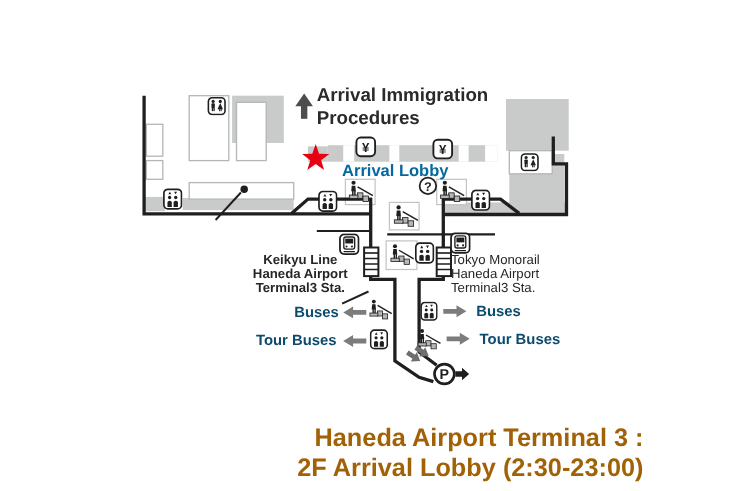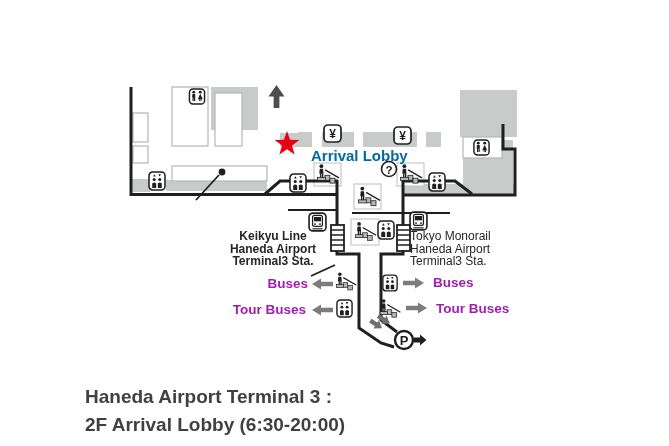--- a/index.html
+++ b/index.html
@@ -5,27 +5,27 @@
   html,body{margin:0;padding:0;background:#fff;}
   .stage{position:relative;width:669px;height:446px;background:#fff;overflow:hidden;
          font-family:"Liberation Sans",sans-serif;color:#262626;}
   .plan{position:absolute;left:0;top:0;}
   .lbl{position:absolute;white-space:nowrap;}
   .immigration{left:288px;top:76px;font-size:17px;line-height:21px;font-weight:bold;color:#2a2a2a;}
   .arrival-lobby{left:311px;top:147px;font-size:15px;font-weight:bold;color:#0369a1;}
   .domestic{left:100px;top:201px;width:180px;text-align:center;font-size:12px;line-height:14.5px;font-weight:bold;white-space:normal;}
   .keikyu{left:218px;top:230px;width:110px;text-align:center;font-size:12px;line-height:12.6px;font-weight:bold;}
   .monorail{left:410px;top:230px;font-size:12px;line-height:12.6px;font-weight:normal;}
-  .exitlbl{font-size:13.5px;font-weight:bold;color:#a21caf;}
+  .exitlbl{font-size:13.5px;font-weight:bold;color:#0c4a6e;}
   .buses-left{left:227px;top:276px;width:81px;text-align:right;}
   .tour-buses-left{left:213px;top:302px;width:93px;text-align:right;}
   .buses-right{left:433px;top:275px;}
   .tour-buses-right{left:436px;top:301px;}
-  .caption{left:85px;top:383px;width:500px;text-align:left;font-size:19px;line-height:28px;
-           font-weight:bold;color:#404040;white-space:normal;}
+  .caption{left:85px;top:383px;width:500px;text-align:right;font-size:23px;line-height:28px;
+           font-weight:bold;color:#a16207;white-space:normal;}
 </style>
 </head>
 <body>
 
 <div class="stage">
 
 <svg class="plan" width="669" height="446" viewBox="0 0 669 446">
   <defs>
     <symbol id="sym-restroom" viewBox="0 0 20 20">
       <rect x="1.1" y="1.1" width="17.8" height="17.8" rx="4" fill="#fff" stroke="#1f1f1f" stroke-width="1.7"></rect>
@@ -195,20 +195,24 @@
     <polygon points="312,310 321,304.6 321,307.8 333,307.8 333,312.2 321,312.2 321,315.4"></polygon>
     <polygon points="424,283 415,277.6 415,280.8 403,280.8 403,285.2 415,285.2 415,288.4"></polygon>
     <polygon points="427,308 418,302.6 418,305.8 406,305.8 406,310.2 418,310.2 418,313.4"></polygon>
   </g>
   <g transform="translate(378,316) rotate(33)" fill="#6e6e6e">
     <polygon points="0,-2.2 7,-2.2 7,-5 14,0 7,5 7,2.2 0,2.2"></polygon>
     <polygon points="-4,5.8 3,5.8 3,3 10,8 3,13 3,10.2 -4,10.2"></polygon>
   </g>
 </svg>
 
+<div class="lbl immigration">
+  <div>Arrival Immigration</div>
+  <div>Procedures</div>
+</div>
 
 <div class="lbl arrival-lobby">Arrival Lobby</div>
 
 
 <div class="lbl keikyu">
   <div>Keikyu Line</div>
   <div>Haneda Airport</div>
   <div>Terminal3 Sta.</div>
 </div>
 
@@ -218,16 +222,16 @@
   <div>Terminal3 Sta.</div>
 </div>
 
 <div class="lbl exitlbl buses-left">Buses</div>
 <div class="lbl exitlbl tour-buses-left">Tour Buses</div>
 <div class="lbl exitlbl buses-right">Buses</div>
 <div class="lbl exitlbl tour-buses-right">Tour Buses</div>
 
 <div class="lbl caption">
   <div>Haneda Airport Terminal 3 :</div>
-  <div>2F Arrival Lobby (6:30-20:00)</div>
+  <div>2F Arrival Lobby (2:30-23:00)</div>
 </div>
 
 </div>
 
 </body></html>

